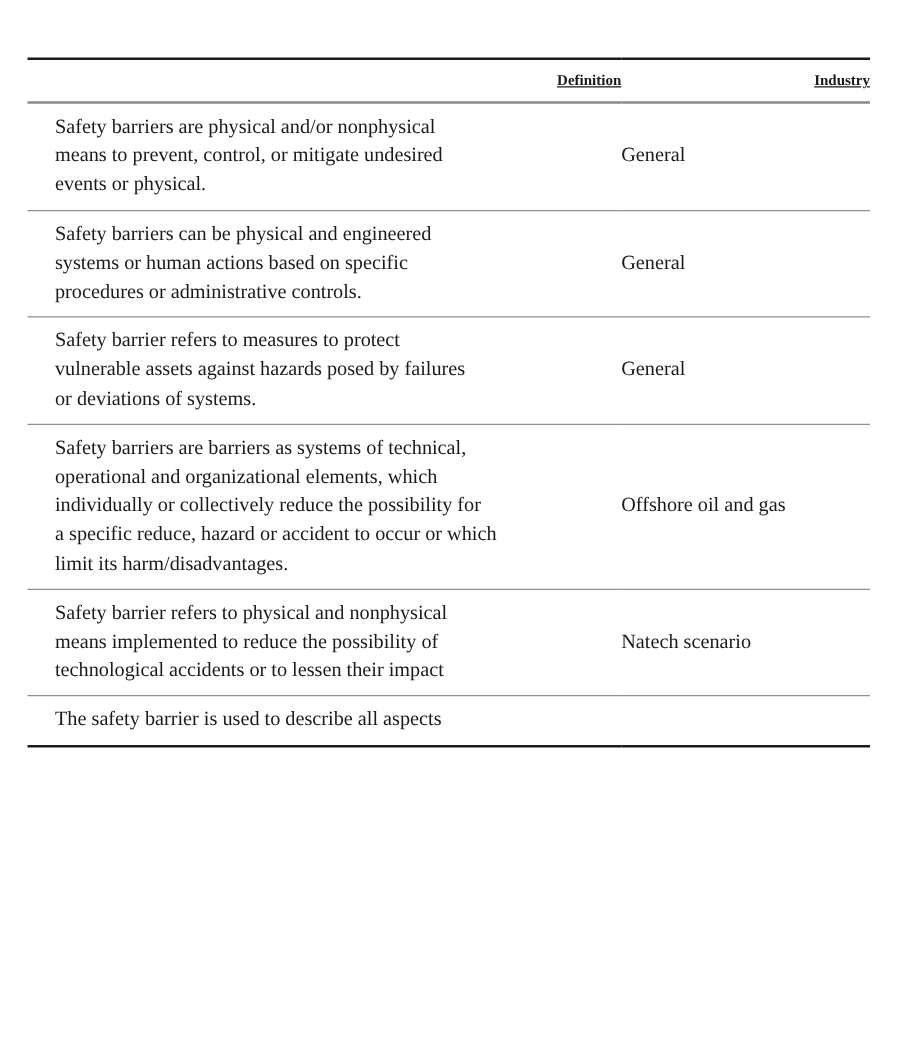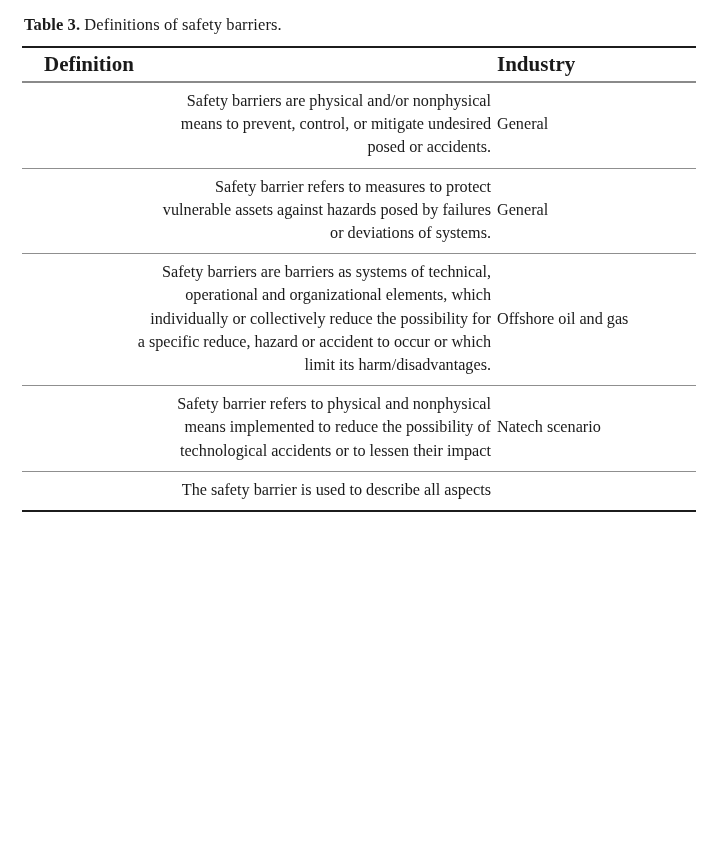--- a/index.html
+++ b/index.html
@@ -52,27 +52,28 @@
     border-collapse: collapse;
     table-layout: fixed;
     font-size: 16.2px;
   }
 
   table.data-table col.col-def { width: 475px; }
   table.data-table col.col-ind { width: 199px; }
 
   .data-table thead th {
     font-weight: bold;
-    text-align: left;
-    font-size: 21px;
+    text-align: right;
+    font-size: 12px;
     padding: 5px 0 6px 0;
     border-top: 2.2px solid #1c1c1c;
     border-bottom: 2px solid #8a8a8a;
     vertical-align: middle;
     line-height: 22px;
+    text-decoration: underline;
   }
   .data-table thead th .th-inner {
     display: block;
   }
   .data-table thead th.th-def .th-inner { padding-left: 22px; }
   .data-table thead th.th-ind .th-inner { padding-left: 0px; }
 
   .data-table tbody td {
     border-bottom: 1.6px solid #8f8f8f;
     padding: 7px 0 8px 0;
@@ -83,44 +84,40 @@
     border-bottom: 2.2px solid #1c1c1c;
   }
 
   .data-table tbody td.cell-def {
     vertical-align: top;
   }
   .data-table tbody td.cell-def .cell-inner {
     display: block;
     padding-left: 22px;
     padding-right: 6px;
-    text-align: right;
   }
   .data-table tbody td.cell-ind {
     vertical-align: middle;
   }
   .data-table tbody td.cell-ind .cell-inner {
     display: block;
     padding-left: 0px;
     white-space: nowrap;
   }
 
   .def-line {
     display: block;
     white-space: nowrap;
   }
 </style>
 </head>
 <body>
 
 <div class="page">
 
-  <div class="table-caption">
-    <span class="cap-label">Table 3.</span><span class="cap-text"> Definitions of safety barriers.</span>
-  </div>
 
   <div class="table-wrap">
     <table class="data-table">
       <colgroup>
         <col class="col-def">
         <col class="col-ind">
       </colgroup>
       <thead>
         <tr>
           <th class="th-def">
@@ -130,21 +127,33 @@
             <span class="th-inner">Industry</span>
           </th>
         </tr>
       </thead>
       <tbody id="table-body">
           <tr>
             <td class="cell-def">
               <span class="cell-inner">
                 <span class="def-line">Safety barriers are physical and/or nonphysical</span>
                 <span class="def-line">means to prevent, control, or mitigate undesired</span>
-                <span class="def-line">posed or accidents.</span>
+                <span class="def-line">events or physical.</span>
+              </span>
+            </td>
+            <td class="cell-ind">
+              <span class="cell-inner">General</span>
+            </td>
+          </tr>
+          <tr>
+            <td class="cell-def">
+              <span class="cell-inner">
+                <span class="def-line">Safety barriers can be physical and engineered</span>
+                <span class="def-line">systems or human actions based on specific</span>
+                <span class="def-line">procedures or administrative controls.</span>
               </span>
             </td>
             <td class="cell-ind">
               <span class="cell-inner">General</span>
             </td>
           </tr>
           <tr>
             <td class="cell-def">
               <span class="cell-inner">
                 <span class="def-line">Safety barrier refers to measures to protect</span>

